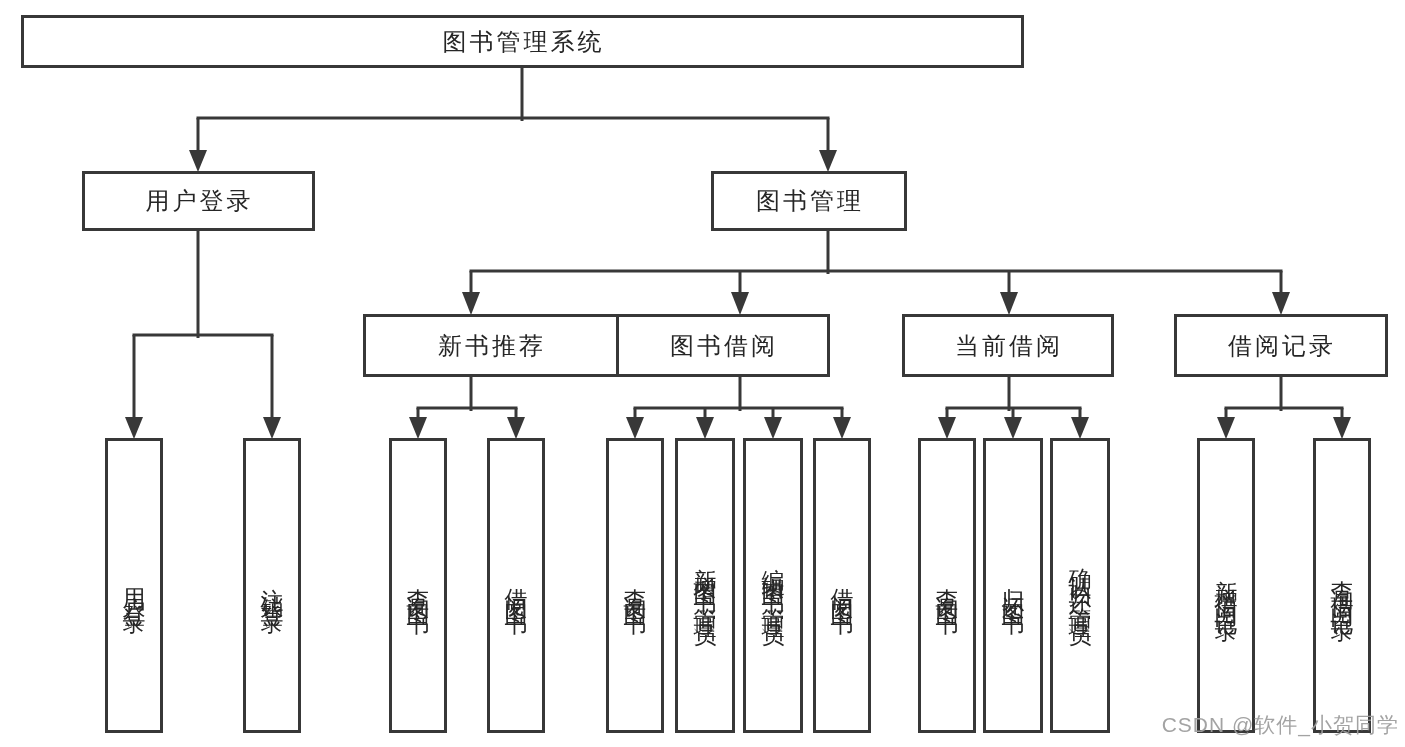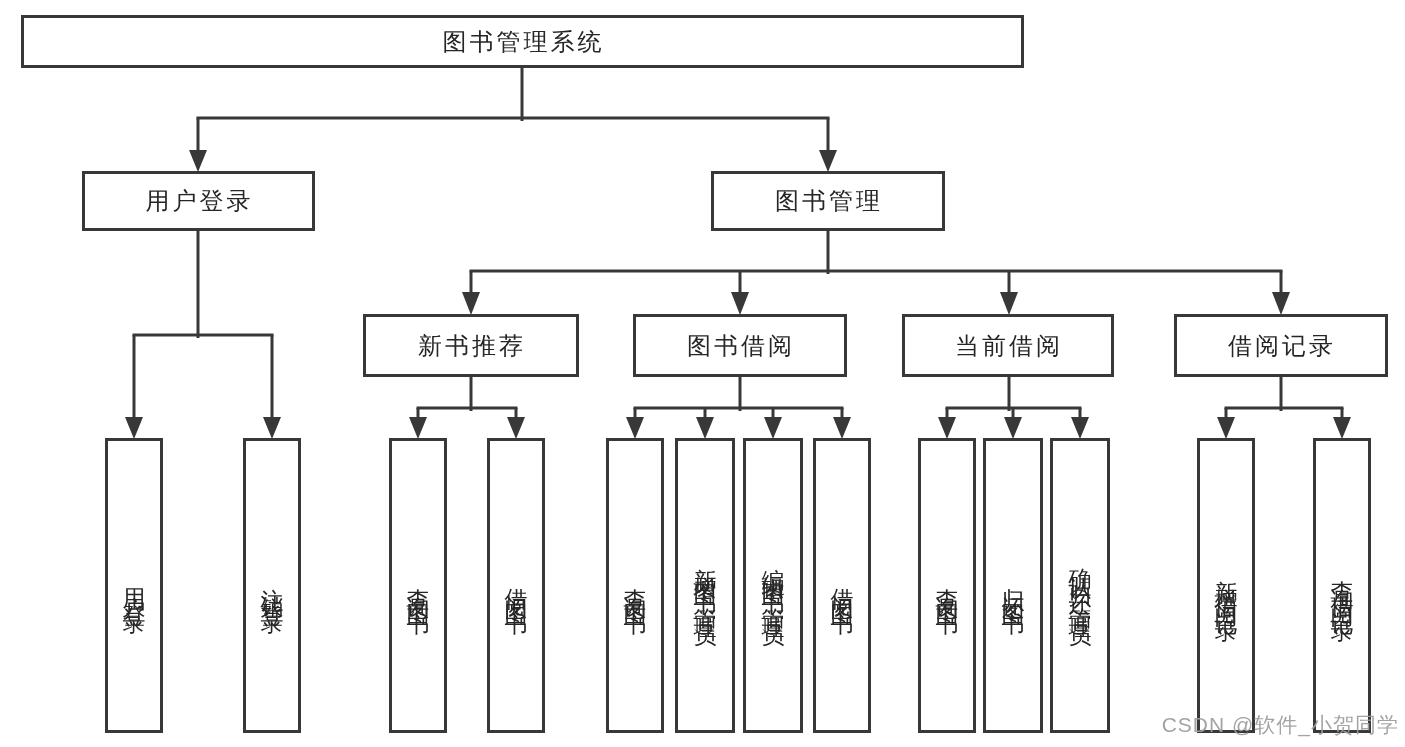--- a/index.html
+++ b/index.html
@@ -114,28 +114,28 @@
     <polygon points="1333,417 1351,417 1342,439" fill="#383838" stroke="none"></polygon>
   </svg>
 
   <div class="node h" style="left:21px;top:15px;width:1003px;height:53px">
     <span>图书管理系统</span>
   </div>
 
   <div class="node h" style="left:82px;top:171px;width:233px;height:60px">
     <span>用户登录</span>
   </div>
-  <div class="node h" style="left:711px;top:171px;width:234px;height:60px">
+  <div class="node h" style="left:711px;top:171px;width:196px;height:60px">
     <span>图书管理</span>
   </div>
 
-  <div class="node h" style="left:363px;top:314px;width:216px;height:63px">
+  <div class="node h" style="left:363px;top:314px;width:256px;height:63px">
     <span>新书推荐</span>
   </div>
-  <div class="node h" style="left:633px;top:314px;width:214px;height:63px">
+  <div class="node h" style="left:616px;top:314px;width:214px;height:63px">
     <span>图书借阅</span>
   </div>
   <div class="node h" style="left:902px;top:314px;width:212px;height:63px">
     <span>当前借阅</span>
   </div>
   <div class="node h" style="left:1174px;top:314px;width:214px;height:63px">
     <span>借阅记录</span>
   </div>
 
   <div class="node v" style="left:105px;top:438px;width:58px;height:295px">

